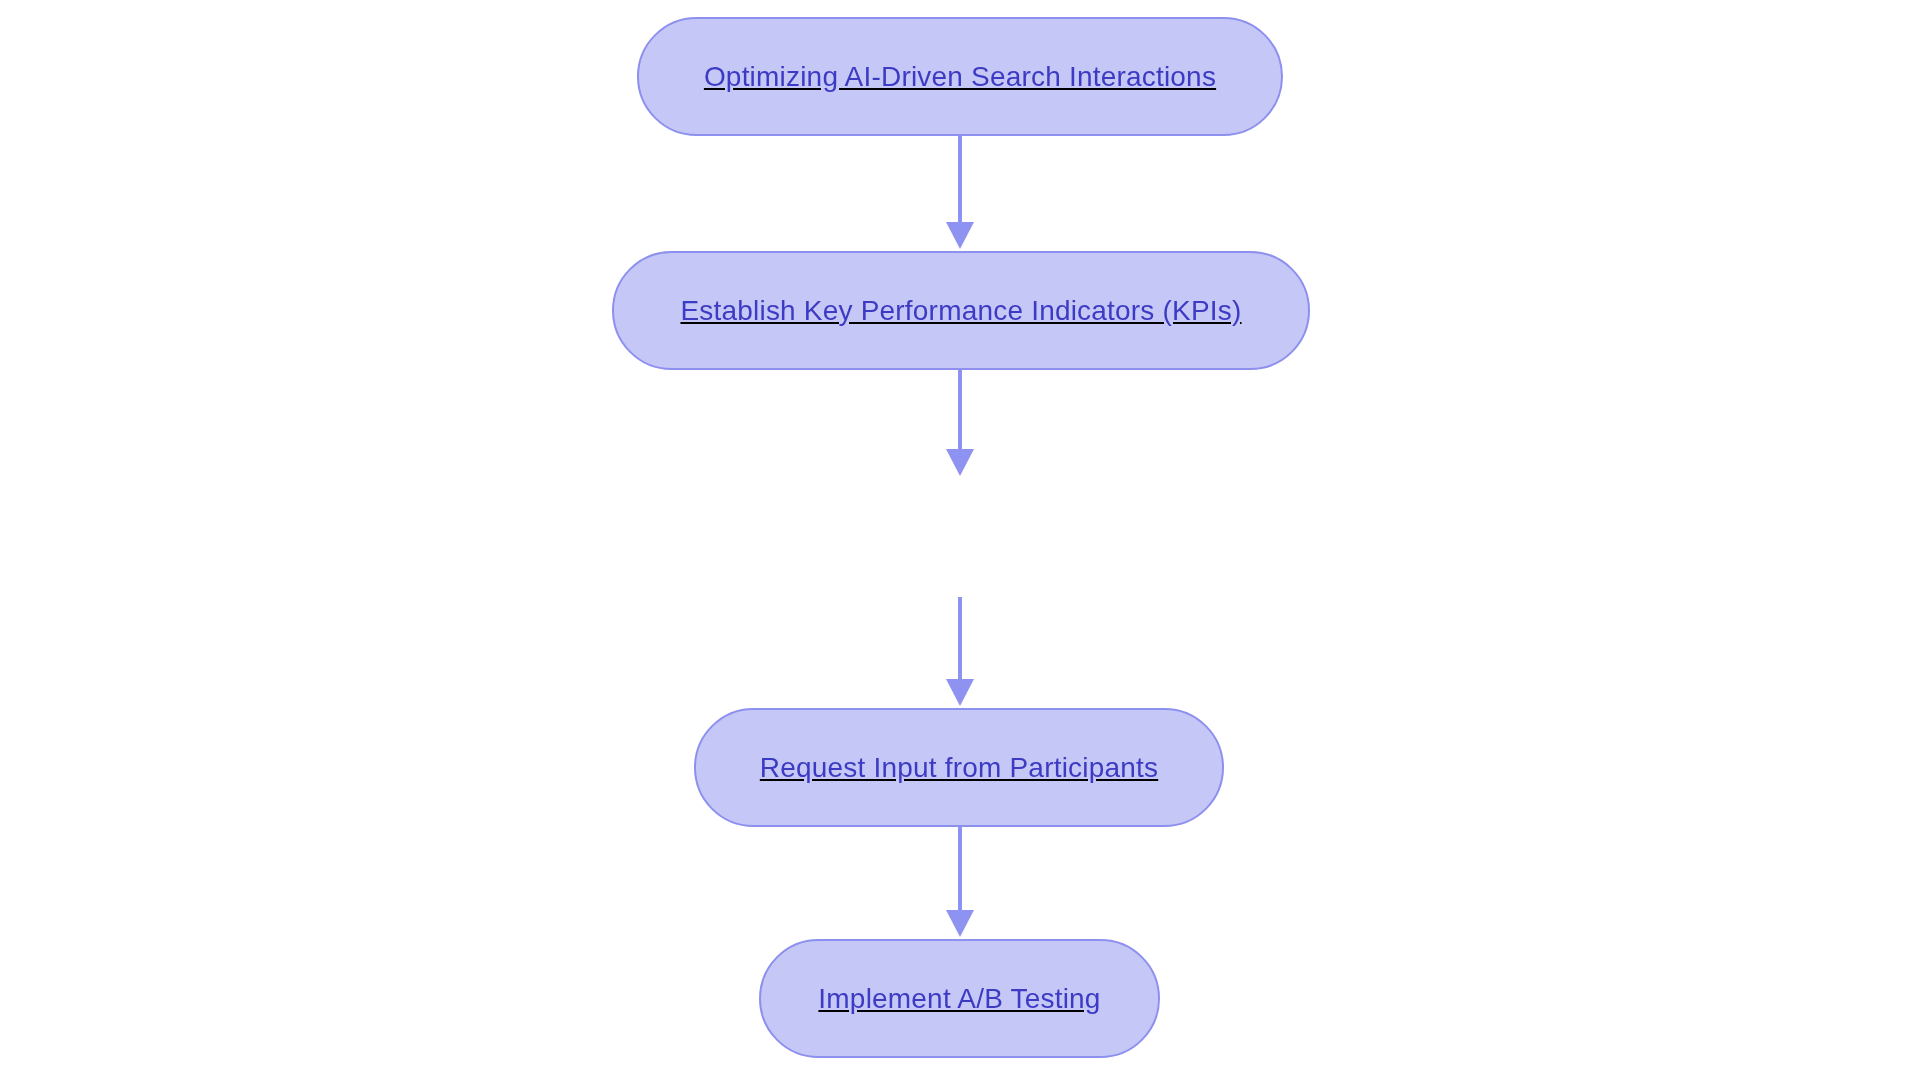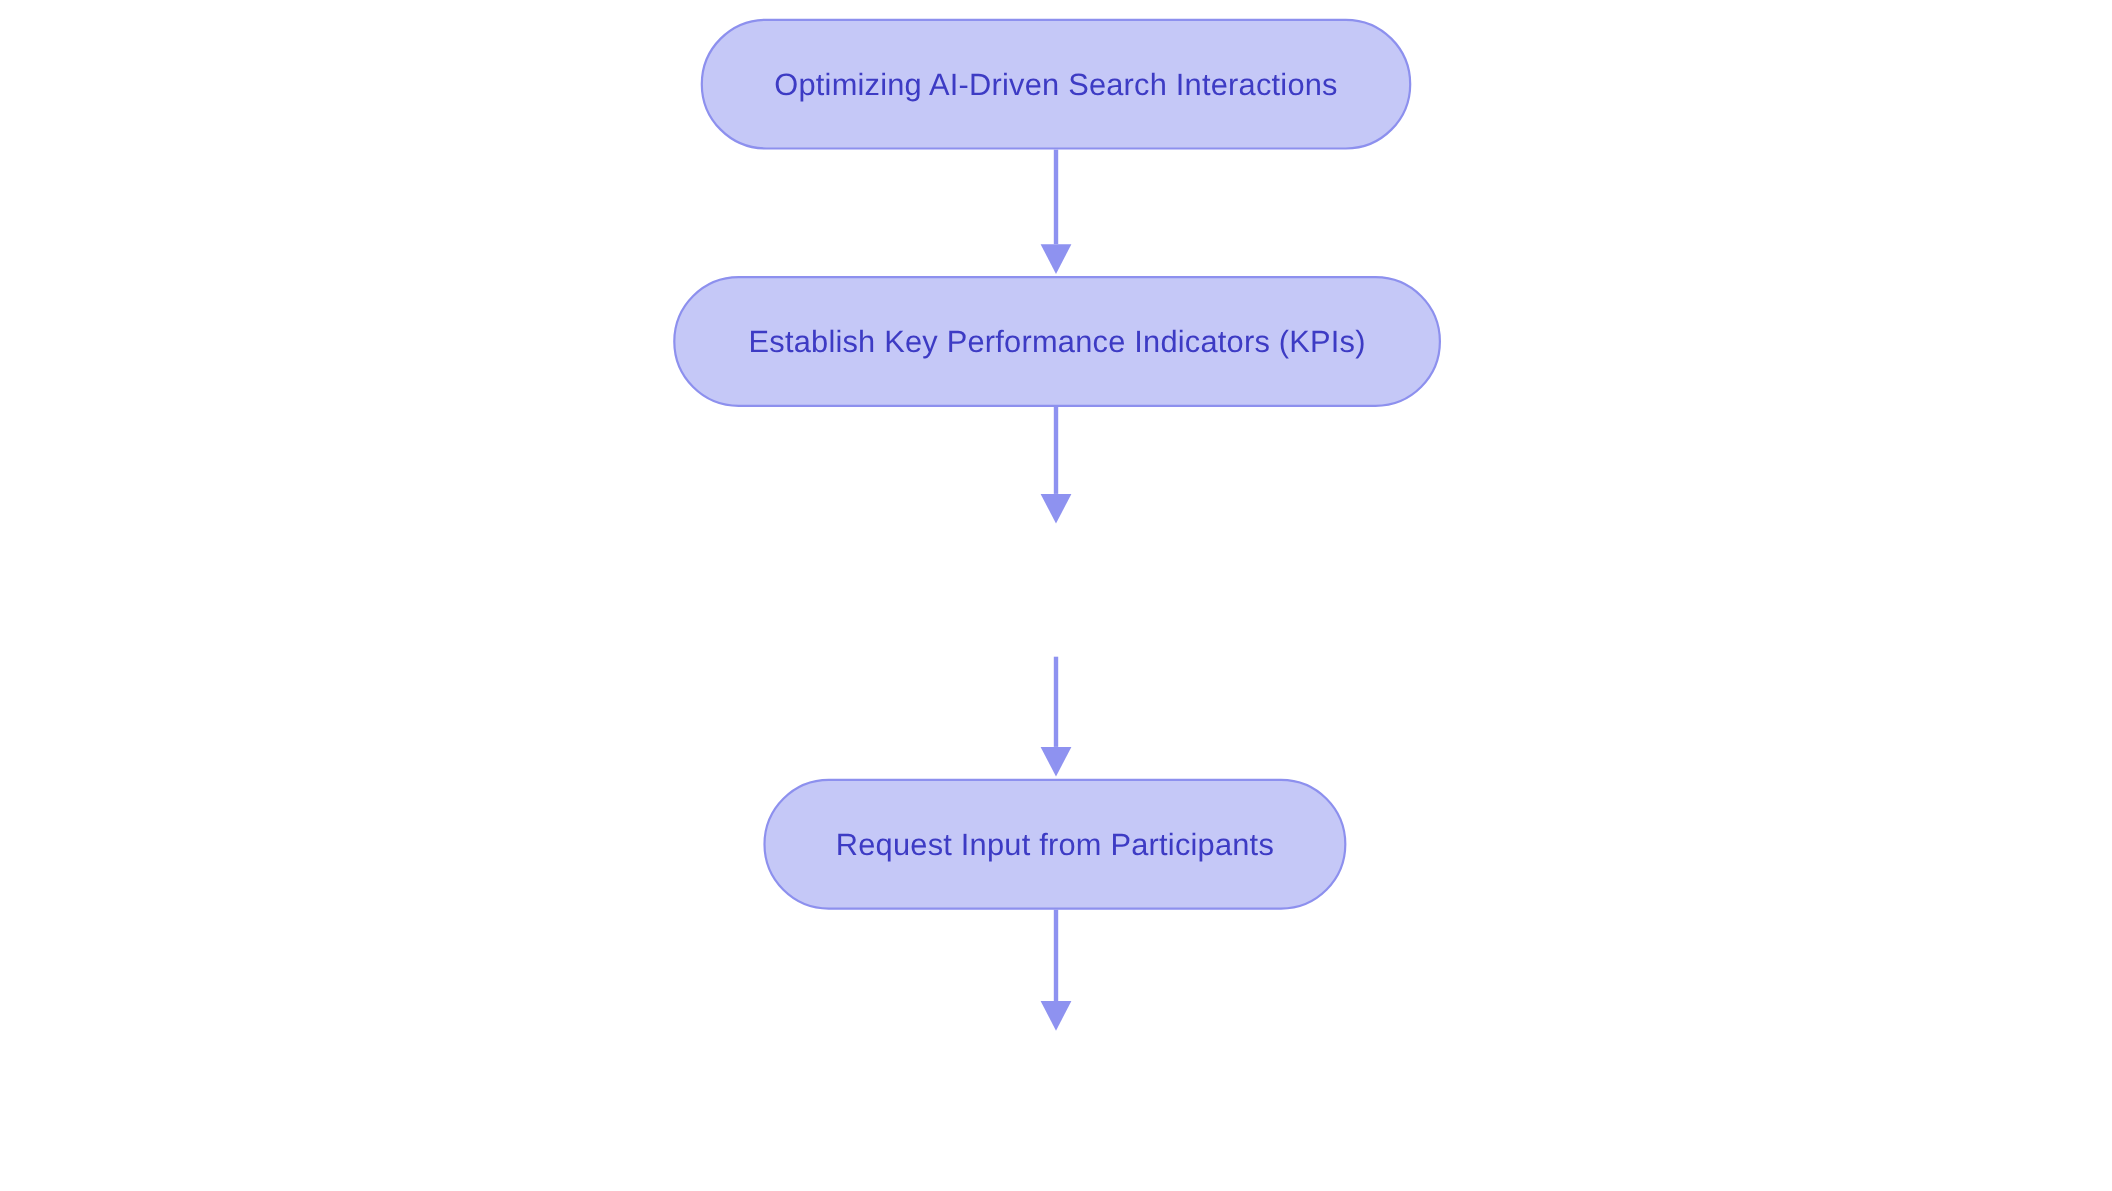--- a/index.html
+++ b/index.html
@@ -23,20 +23,21 @@
   }
   .node {
     position: absolute;
     display: flex;
     align-items: center;
     justify-content: center;
     background: var(--node-fill);
     border: 2px solid var(--node-border);
     border-radius: 60px;
     height: 119px;
+    text-decoration: underline;
   }
   .node .label {
     color: var(--node-text);
     font-size: 28px;
     font-weight: 500;
     letter-spacing: 0.2px;
     white-space: nowrap;
     text-align: center;
   }
   .node-1 { left: 637px; top: 17px;  width: 646px; }
@@ -100,14 +101,17 @@
 
   <div class="node node-4">
     <span class="label">Request Input from Participants</span>
   </div>
 
   <div class="arrow arrow-4">
     <div class="shaft"></div>
     <div class="head"></div>
   </div>
 
+  <div class="node node-5">
+    <span class="label">Implement A/B Testing</span>
+  </div>
 
 </div>
 
 </body></html>

